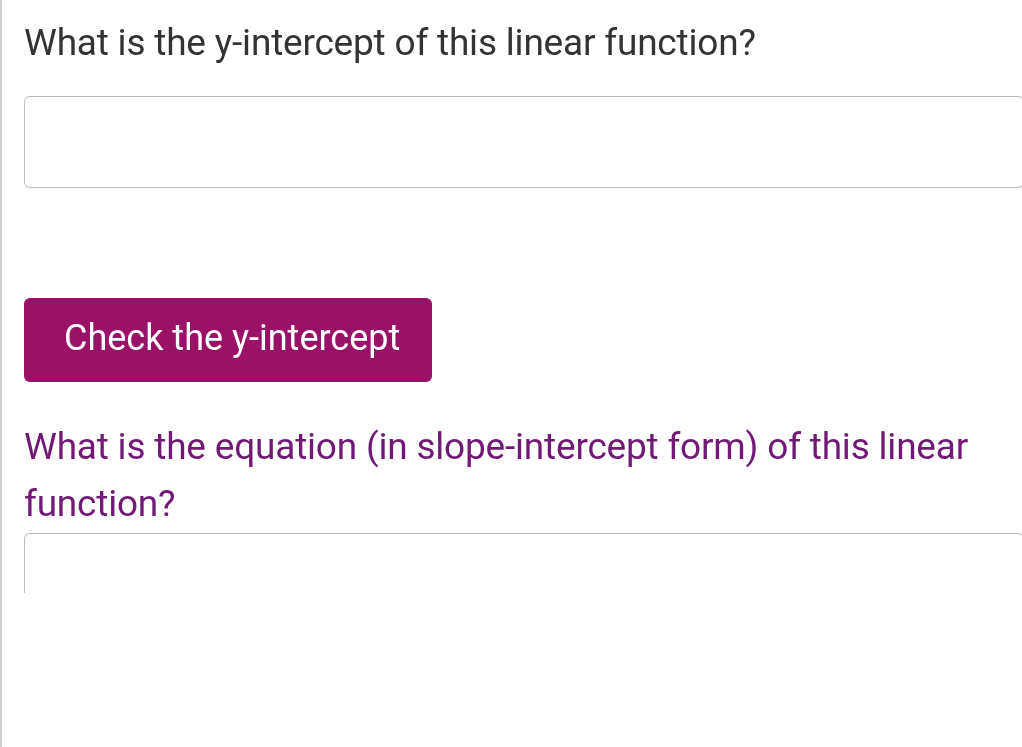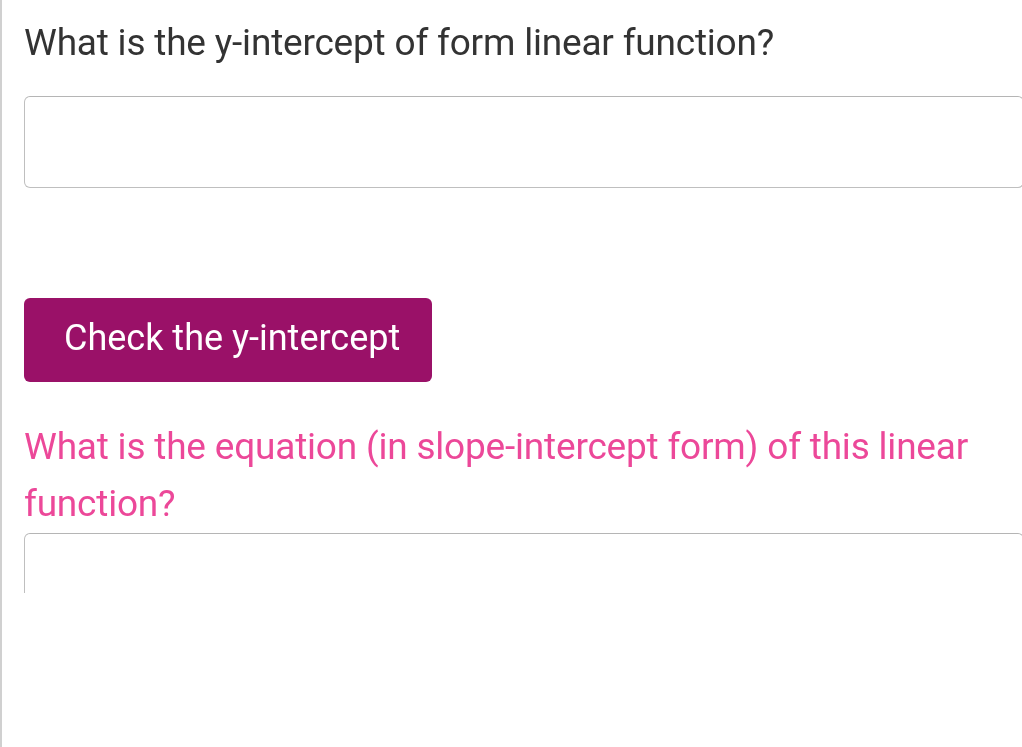--- a/index.html
+++ b/index.html
@@ -51,21 +51,21 @@
       padding: 22px 32px 26px 40px;
       cursor: pointer;
       line-height: 1;
       font-family: inherit;
     }
     .spacer-2 {
       height: 36px;
     }
     .question-text-2 {
       font-size: 37px;
-      color: #ec4899;
+      color: #701a75;
       line-height: 1.55;
       letter-spacing: -0.2px;
       max-width: 1000px;
     }
     .answer-input-2 {
       width: 1000px;
       height: 60px;
       border: 1px solid #bfbfbf;
       border-top: 1px solid #b5b5b5;
       border-bottom: none;
@@ -74,21 +74,21 @@
       padding: 0 20px;
       outline: none;
       background: #ffffff;
     }
   </style>
 </head>
 <body>
 
 <div class="container">
 
-  <p class="question-text">What is the y-intercept of form linear function?</p>
+  <p class="question-text">What is the y-intercept of this linear function?</p>
 
   <input type="text" class="answer-input" value="" style="">
 
   <div class="spacer-1"></div>
 
   <button class="check-button">Check the y-intercept</button>
 
   <div class="spacer-2"></div>
 
   <p class="question-text-2">What is the equation (in slope-intercept form) of this linear function?</p>

